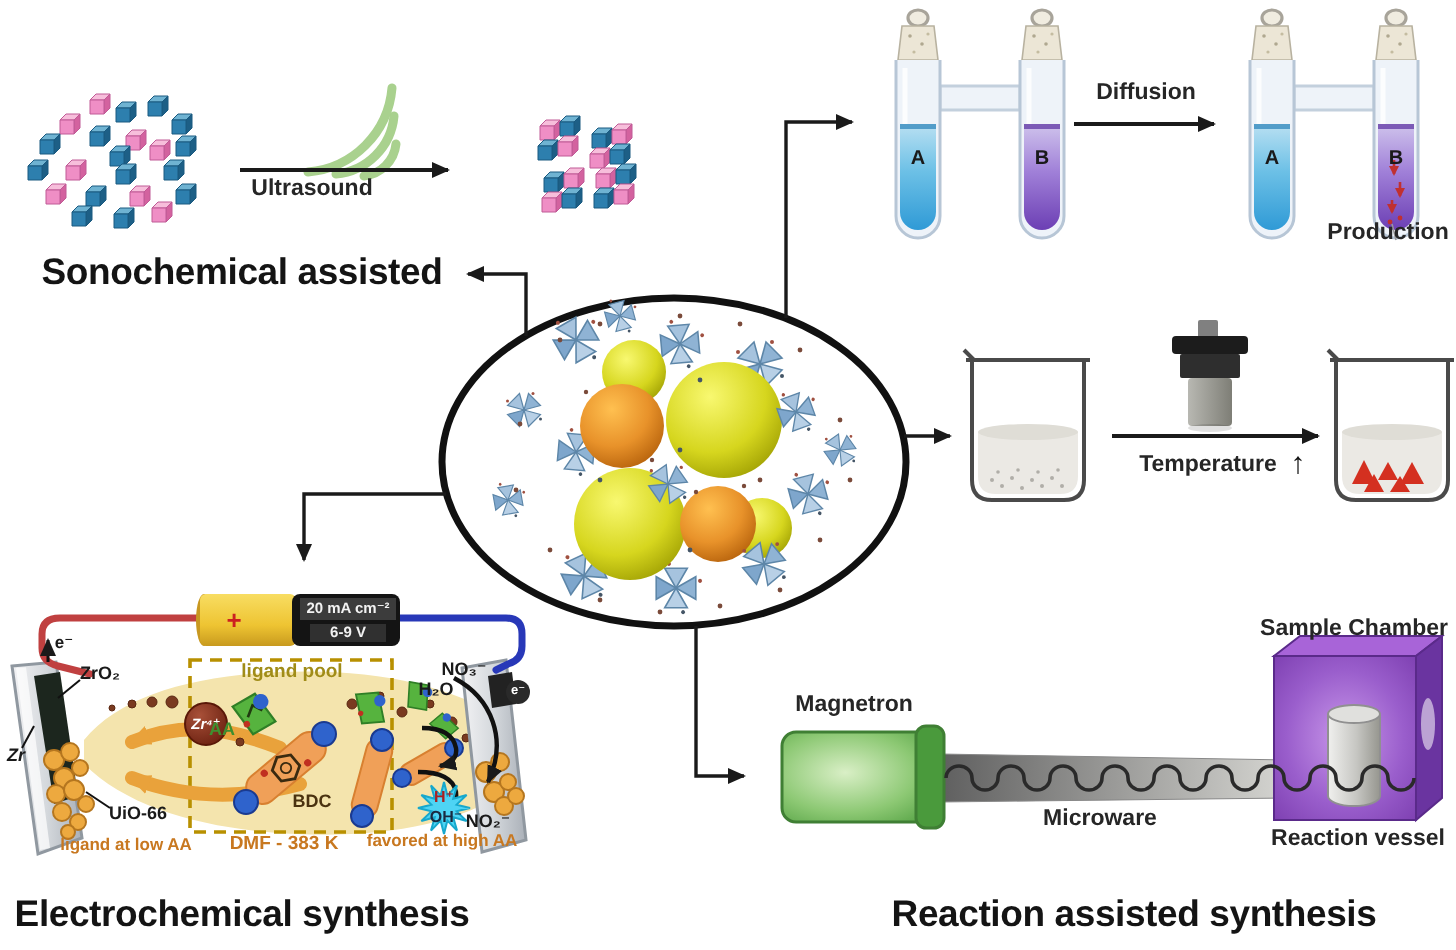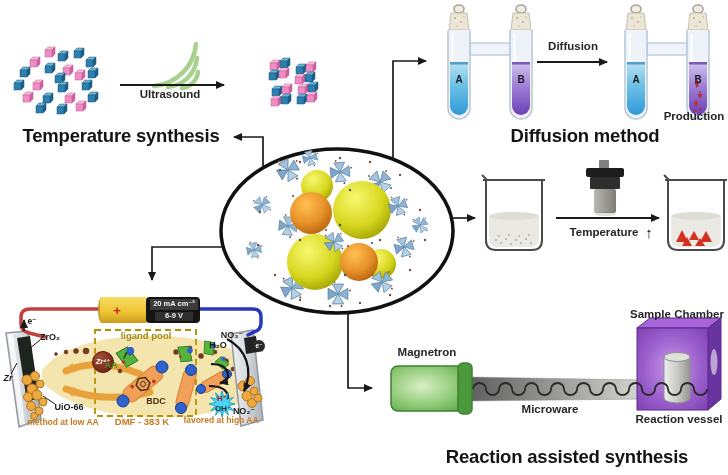--- a/index.html
+++ b/index.html
@@ -458,54 +458,54 @@
       <ellipse cx="714" cy="362" rx="3.5" ry="13" fill="#ffffff" opacity="0.55"></ellipse>
     </g>
     <g>
       <path d="M664,357 L664,398 A13,5 0 0 0 690,398 L690,357" fill="url(#gCylV)" stroke="#909090" stroke-width="1"></path>
       <ellipse cx="677" cy="357" rx="13" ry="4.5" fill="#e0e0dd" stroke="#909090" stroke-width="1"></ellipse>
     </g>
     <path fill="none" stroke="#2a2a2a" stroke-width="1.8" d="M473,389 a6.5,6 0 0 1 13,0 a6.5,6 0 0 0 13,0 a6.5,6 0 0 1 13,0 a6.5,6 0 0 0 13,0 a6.5,6 0 0 1 13,0 a6.5,6 0 0 0 13,0 a6.5,6 0 0 1 13,0 a6.5,6 0 0 0 13,0 a6.5,6 0 0 1 13,0 a6.5,6 0 0 0 13,0 a6.5,6 0 0 1 13,0 a6.5,6 0 0 0 13,0 a6.5,6 0 0 1 13,0 a6.5,6 0 0 0 13,0 a6.5,6 0 0 1 13,0 a6.5,6 0 0 0 13,0 a6.5,6 0 0 1 13,0 a6.5,6 0 0 0 13,0"></path>
   </g>
 </svg>
 
-<span class="lbl mid" style="left:170px;top:95px;">Ultrasound</span>
-<span class="lbl title" style="left:121px;top:136px;">Temperature synthesis</span>
+<span class="lbl mid" style="left:156px;top:95px;">Ultrasound</span>
+<span class="lbl title" style="left:121px;top:136px;">Sonochemical assisted</span>
 
 <span class="lbl small" style="left:459px;top:80px;font-size:10px;">A</span>
 <span class="lbl small" style="left:521px;top:80px;font-size:10px;">B</span>
 <span class="lbl mid" style="left:573px;top:47px;">Diffusion</span>
 <span class="lbl small" style="left:636px;top:80px;font-size:10px;">A</span>
 <span class="lbl small" style="left:698px;top:80px;font-size:10px;">B</span>
 <span class="lbl mid" style="left:694px;top:117px;">Production</span>
-<span class="lbl title" style="left:585px;top:136px;">Diffusion method</span>
 
 <span class="lbl mid" style="left:604px;top:233px;">Temperature</span>
 <span class="lbl uparrow" style="left:649px;top:232px;">↑</span>
 
 <span class="lbl bat" style="left:174px;top:304px;">20 mA cm⁻²</span>
 <span class="lbl bat" style="left:174px;top:316px;">6-9 V</span>
 <span class="lbl" style="left:117px;top:310px;font-size:13px;font-weight:700;color:#cc2020;">+</span>
 <span class="lbl tinylbl" style="left:32px;top:321px;">e⁻</span>
 <span class="lbl small" style="left:50px;top:337px;">ZrO₂</span>
 <span class="lbl small ital" style="left:8px;top:378px;">Zr</span>
 <span class="lbl small" style="left:69px;top:407px;">UiO-66</span>
-<span class="lbl tinylbl orange" style="left:63px;top:422px;">method at low AA</span>
+<span class="lbl tinylbl orange" style="left:63px;top:422px;">ligand at low AA</span>
 <span class="lbl olive" style="left:146px;top:336px;">ligand pool</span>
 <span class="lbl white ital" style="left:103px;top:362px;font-size:7.5px;font-weight:700;">Zr⁴⁺</span>
 <span class="lbl small green" style="left:111px;top:365px;">AA</span>
 <span class="lbl small" style="left:148px;top:401px;color:#4a3210;padding-left:16px;">BDC</span>
 <span class="lbl orange" style="left:142px;top:422px;font-size:9.5px;font-weight:700;">DMF - 383 K</span>
 <span class="lbl small" style="left:232px;top:335px;">NO₃⁻</span>
 <span class="lbl small" style="left:218px;top:345px;">H₂O</span>
 <span class="lbl white" style="left:259px;top:346px;font-size:6.5px;font-weight:700;">e⁻</span>
 <span class="lbl" style="left:222px;top:399px;font-size:8px;font-weight:700;color:#a82020;">H⁺</span>
 <span class="lbl" style="left:223px;top:409px;font-size:8px;font-weight:700;color:#1a2a40;">OH⁻</span>
 <span class="lbl small" style="left:244px;top:411px;">NO₂⁻</span>
 <span class="lbl tinylbl orange" style="left:221px;top:420px;">favored at high AA</span>
+<span class="lbl title" style="left:121px;top:457px;">Electrochemical synthesis</span>
 
 <span class="lbl mid" style="left:427px;top:353px;">Magnetron</span>
 <span class="lbl mid" style="left:550px;top:410px;">Microware</span>
 <span class="lbl mid" style="left:677px;top:315px;">Sample Chamber</span>
 <span class="lbl mid" style="left:679px;top:420px;">Reaction vessel</span>
 <span class="lbl title" style="left:567px;top:457px;">Reaction assisted synthesis</span>
 
 </div>
 
 </body></html>

